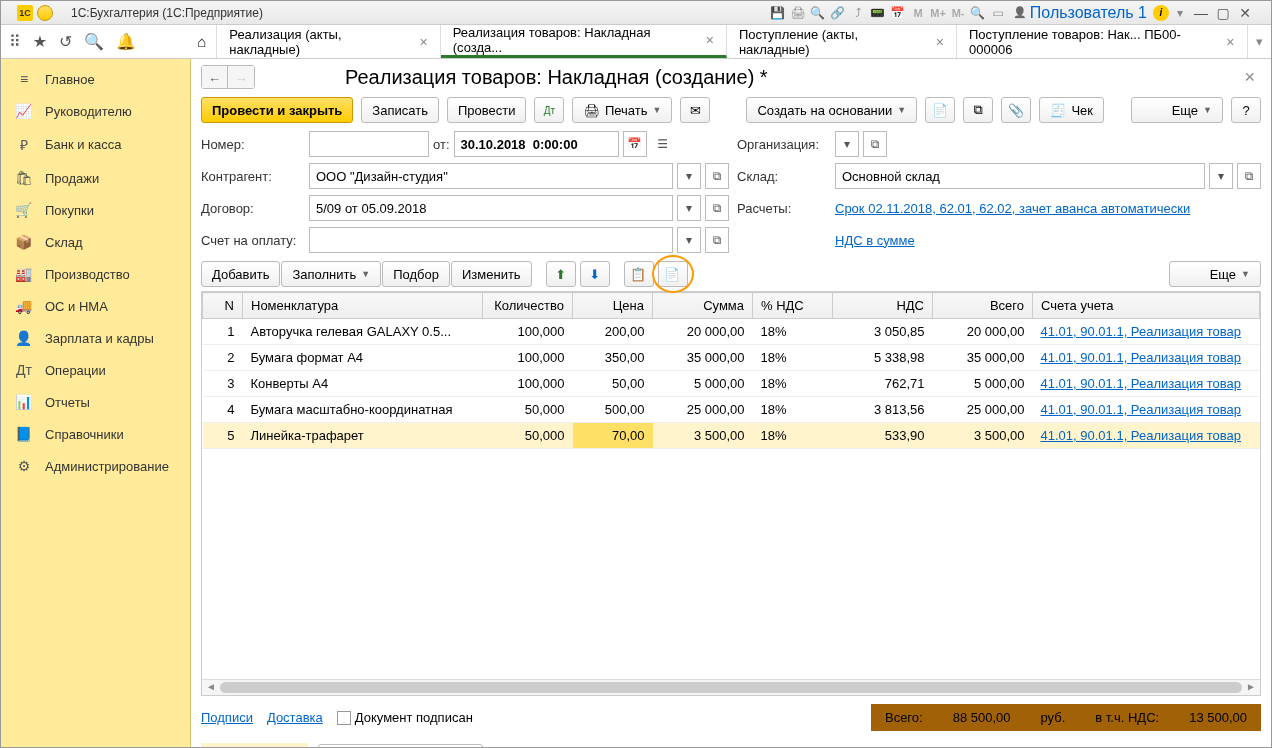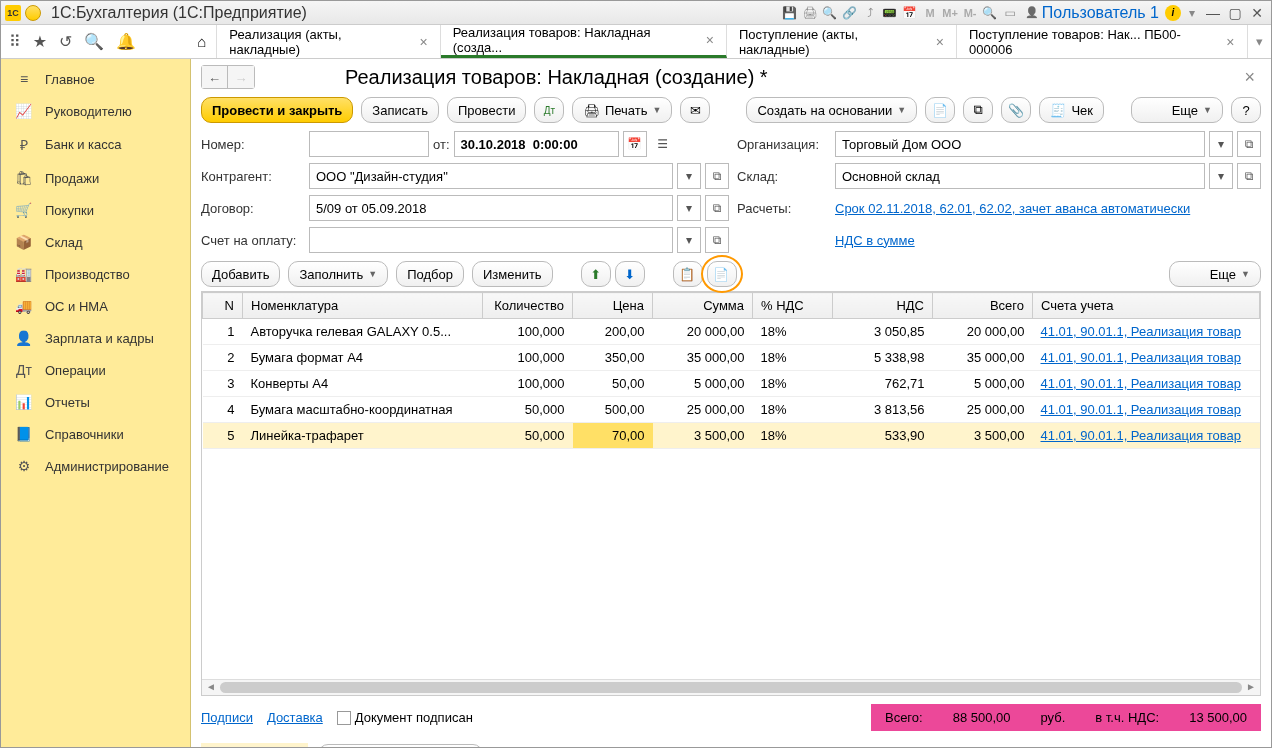--- a/index.html
+++ b/index.html
@@ -1,20 +1,20 @@
 <!DOCTYPE html>
 <html><head>
 <meta charset="utf-8">
 <style>
 * { box-sizing: border-box; margin: 0; padding: 0; font-family: Arial, sans-serif; font-size: 13px; }
 body { background: #fff; width: 1272px; height: 748px; overflow: hidden; border: 1px solid #999; }
-.titlebar { height: 24px; background: linear-gradient(#f5f5f5,#e8e8e8); border-bottom: 1px solid #ccc; display: flex; align-items: center; padding: 0 4px; }
+.titlebar { height: 24px; background: linear-gradient(#f5f5f5,#e8e8e8); border-bottom: 1px solid #ccc; display: flex; align-items: center; padding: 0 16px; }
 .tb-logo { width: 16px; height: 16px; background: #ffcc00; border-radius: 2px; display: flex; align-items: center; justify-content: center; font-size: 9px; font-weight: bold; color: #333; }
 .tb-circle { width: 16px; height: 16px; border-radius: 50%; background: linear-gradient(#ffe066,#ffcc00); border: 1px solid #cc9900; margin: 0 4px; }
-.tb-title { margin-left: 6px; color: #333; font-size: 16px; }
+.tb-title { margin-left: 14px; color: #333; font-size: 12px; }
 .tb-right { margin-left: auto; display: flex; align-items: center; gap: 2px; }
 .tb-ico { width: 18px; height: 18px; display: flex; align-items: center; justify-content: center; color: #888; font-size: 12px; cursor: pointer; }
 .tb-ico.cal { color: #2a7a2a; }
 .tb-ico.m { color: #aaa; font-weight: bold; font-size: 11px; }
 .tb-user { color: #0066cc; font-size: 16px; margin: 0 4px; display: flex; align-items: center; gap: 3px; }
 .tb-user::before { content: "👤"; font-size: 11px; filter: grayscale(1); }
 .tb-i { width: 16px; height: 16px; border-radius: 50%; background: #ffcc00; display: flex; align-items: center; justify-content: center; font-weight: bold; font-size: 10px; font-style: italic; }
 .tb-winbtn { width: 20px; height: 16px; display: flex; align-items: center; justify-content: center; color: #555; font-size: 14px; cursor: pointer; }
 
 .tabbar { height: 34px; background: #fff; border-bottom: 1px solid #ccc; display: flex; align-items: stretch; }
@@ -34,39 +34,39 @@
 .content { flex: 1; padding: 6px 10px 10px 10px; overflow: hidden; display: flex; flex-direction: column; }
 .hdr-row { display: flex; align-items: center; margin-bottom: 8px; }
 .navbtns { display: flex; border: 1px solid #bbb; border-radius: 3px; }
 .navbtn { width: 26px; height: 22px; display: flex; align-items: center; justify-content: center; color: #555; background: #f5f5f5; cursor: pointer; }
 .navbtn:first-child { border-right: 1px solid #bbb; }
 .navbtn.dis { color: #ccc; }
 .page-title { font-size: 20px; margin-left: 90px; }
 .close-x { margin-left: auto; color: #888; font-size: 18px; cursor: pointer; padding: 0 6px; }
 
 .toolbar { display: flex; align-items: center; gap: 8px; margin-bottom: 8px; flex-wrap: wrap; }
-.btn { height: 26px; padding: 0 10px; border: 1px solid #bbb; border-radius: 10px; background: linear-gradient(#fff,#f0f0f0); cursor: pointer; display: inline-flex; align-items: center; gap: 5px; font-size: 13px; }
+.btn { height: 26px; padding: 0 10px; border: 1px solid #bbb; border-radius: 3px; background: linear-gradient(#fff,#f0f0f0); cursor: pointer; display: inline-flex; align-items: center; gap: 5px; font-size: 13px; }
 .btn.primary { background: linear-gradient(#ffe066,#ffcc00); border-color: #cc9900; font-weight: bold; }
 .btn.icon-only { padding: 0 6px; width: 30px; justify-content: center; }
 .btn .caret { font-size: 9px; color: #666; }
 .toolbar-spacer { width: 20px; }
 .btn.more { margin-left: auto; padding-left: 40px; }
 
 .form-grid { display: grid; grid-template-columns: 100px 420px 90px 1fr; column-gap: 8px; row-gap: 6px; align-items: center; margin-bottom: 8px; }
 .lbl { color: #333; }
 .fld-wrap { display: flex; align-items: center; gap: 4px; }
 .inp { height: 26px; border: 1px solid #bbb; padding: 0 6px; background: #fff; }
 .inp.num { width: 120px; }
 .inp.date { width: 165px; font-weight: bold; }
 .inp-ico { width: 24px; height: 26px; border: 1px solid #bbb; display: inline-flex; align-items: center; justify-content: center; background: #fff; cursor: pointer; font-size: 12px; color: #555; }
 .inp-ico.noborder { border: none; }
 .inp.full { flex: 1; }
 .link { color: #0066cc; text-decoration: underline; cursor: pointer; }
 
-.table-toolbar { display: flex; align-items: flex-start; gap: 8px; margin-bottom: 4px; }
+.table-toolbar { display: flex; align-items: flex-start; gap: 1px; margin-bottom: 4px; }
 .tt-group { display: flex; gap: 4px; }
 .tt-sep { width: 12px; }
 .paste-hl { position: relative; }
 .paste-circ { position: absolute; inset: -6px; border: 2px solid #ff9900; border-radius: 50%; pointer-events: none; }
 
 .grid { border: 1px solid #ccc; flex: 0 0 auto; }
 .grid table { width: 100%; border-collapse: collapse; }
 .grid th { background: linear-gradient(#f8f8f8,#eee); border: 1px solid #ccc; padding: 5px 8px; font-weight: normal; text-align: left; font-size: 13px; }
 .grid th.r { text-align: right; }
 .grid td { border-bottom: 1px solid #eee; padding: 5px 8px; font-size: 13px; }
@@ -75,21 +75,21 @@
 .grid tr.sel td.price { background: #ffe066; }
 .grid .lnk { color: #0066cc; text-decoration: underline; cursor: pointer; white-space: nowrap; }
 .grid-body { height: 230px; overflow: hidden; position: relative; }
 .hscroll { height: 16px; background: #f5f5f5; border-top: 1px solid #ddd; position: relative; }
 .hscroll-thumb { position: absolute; left: 18px; right: 18px; top: 2px; bottom: 2px; background: #ccc; border-radius: 6px; }
 .hscroll::before, .hscroll::after { position: absolute; top: 1px; color: #888; font-size: 10px; }
 .hscroll::before { content: "◄"; left: 4px; }
 .hscroll::after { content: "►"; right: 4px; }
 
 .footer-links { display: flex; align-items: center; gap: 14px; margin-top: 8px; }
-.totals { margin-left: auto; background: #ec4899; padding: 6px 14px; display: flex; gap: 30px; align-items: center; }
+.totals { margin-left: auto; background: #a16207; padding: 6px 14px; display: flex; gap: 30px; align-items: center; }
 .totals span.v { font-weight: normal; }
 
 .sf-row { display: flex; align-items: center; gap: 10px; margin-top: 12px; }
 .sf-lbl { background: #fff4cc; padding: 6px 10px; }
 
 .checkbox { width: 14px; height: 14px; border: 1px solid #999; display: inline-block; vertical-align: middle; margin-right: 4px; }
 
 .col-n { width: 40px; }
 .col-nom { width: 240px; }
 .col-qty { width: 90px; }
@@ -259,21 +259,20 @@
       <div class="lbl">Номер:</div>
       <div class="fld-wrap">
         <input class="inp num" value="" style="">
         <span class="lbl">от:</span>
         <input class="inp date" value="30.10.2018  0:00:00" style="">
         <span class="inp-ico">📅</span>
         <span class="inp-ico noborder">☰</span>
       </div>
       <div class="lbl">Организация:</div>
       <div class="fld-wrap">
-        <input class="inp full" value="Торговый Дом ООО" style="">
         <span class="inp-ico">▾</span>
         <span class="inp-ico">⧉</span>
       </div>
 
       <div class="lbl">Контрагент:</div>
       <div class="fld-wrap">
         <input class="inp full" value="ООО &quot;Дизайн-студия&quot;" style="">
         <span class="inp-ico">▾</span>
         <span class="inp-ico">⧉</span>
       </div>

